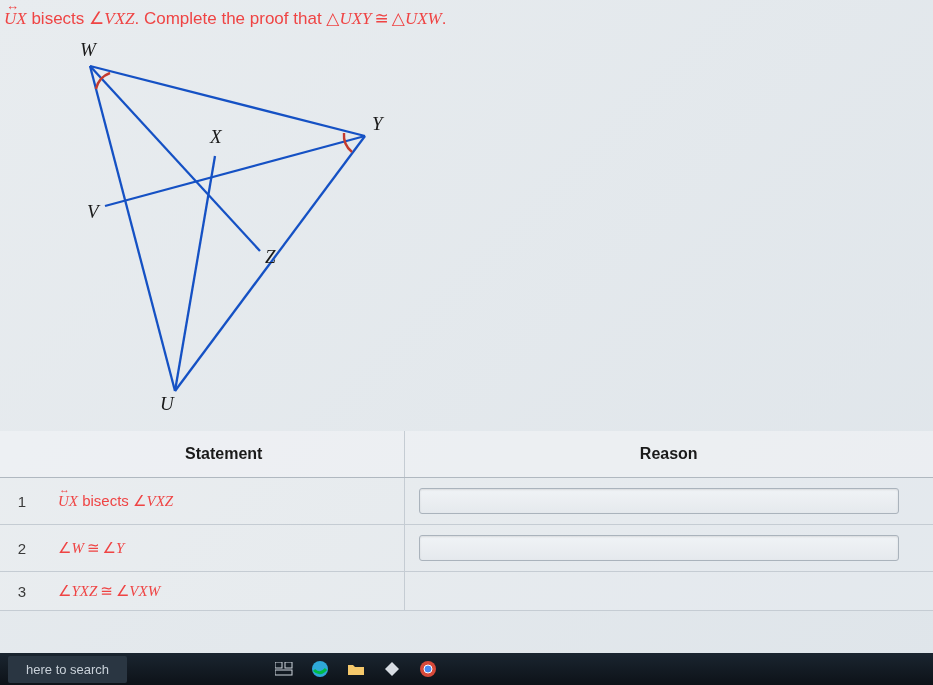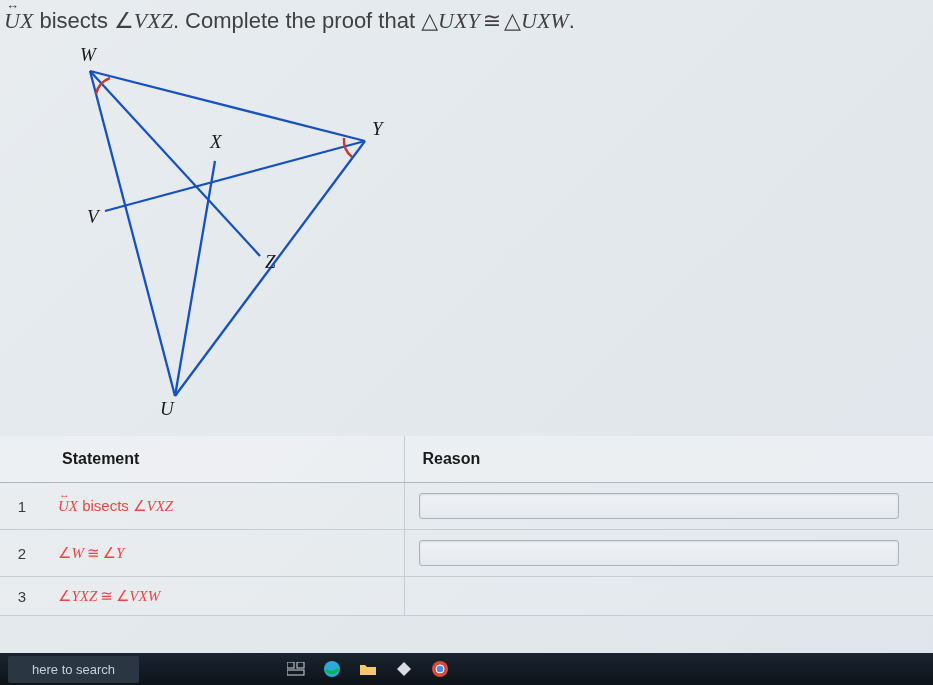--- a/index.html
+++ b/index.html
@@ -7,23 +7,23 @@
       font-family: Arial, sans-serif;
       background: linear-gradient(135deg, #e8ecef 0%, #dfe5ea 100%);
       width: 933px;
       height: 685px;
       overflow: hidden;
       position: relative;
       color: #2a2a2a;
     }
     .problem-text {
       padding: 8px 20px 12px 4px;
-      font-size: 22px;
+      font-size: 17px;
       font-family: 'Arial', sans-serif;
-      color: #404040;
+      color: #ef4444;
     }
     .problem-text .line-top {
       position: relative;
       display: inline-block;
     }
     .problem-text .line-top::before {
       content: '↔';
       position: absolute;
       top: -11px;
       left: 2px;
@@ -47,21 +47,21 @@
       font-size: 19px;
       color: #1a1a1a;
     }
     .proof-table {
       margin-top: 10px;
       width: 100%;
       border-collapse: collapse;
       background: rgba(255,255,255,0.15);
     }
     .proof-table th {
-      text-align: left;
+      text-align: center;
       padding: 14px 18px;
       font-size: 16px;
       color: #1a1a1a;
       border-bottom: 1px solid #b0b8c0;
       background: rgba(240,242,245,0.6);
     }
     .proof-table td {
       padding: 10px 14px;
       font-size: 15px;
       color: #ef4444;
@@ -108,21 +108,21 @@
       background: linear-gradient(#1a2530,#0d1218);
       display: flex;
       align-items: center;
       padding: 0 8px;
       gap: 6px;
     }
     .search-segment {
       background: #2a3642;
       color: #c8d0d8;
       font-size: 13px;
-      padding: 6px 24px;
+      padding: 6px 18px;
       border-radius: 2px;
     }
     .tb-icon {
       width: 30px;
       height: 24px;
       display: flex;
       align-items: center;
       justify-content: center;
       color: #e0e6ec;
       font-size: 14px;

